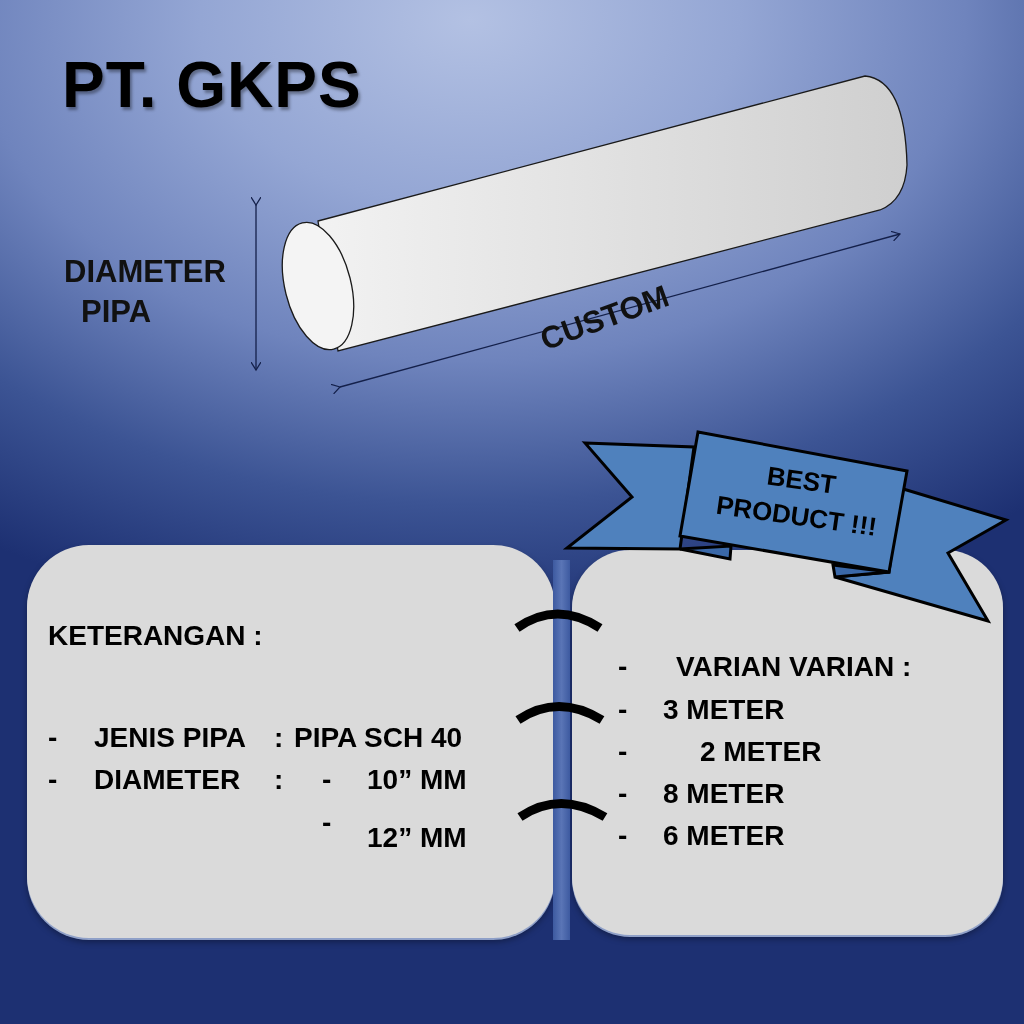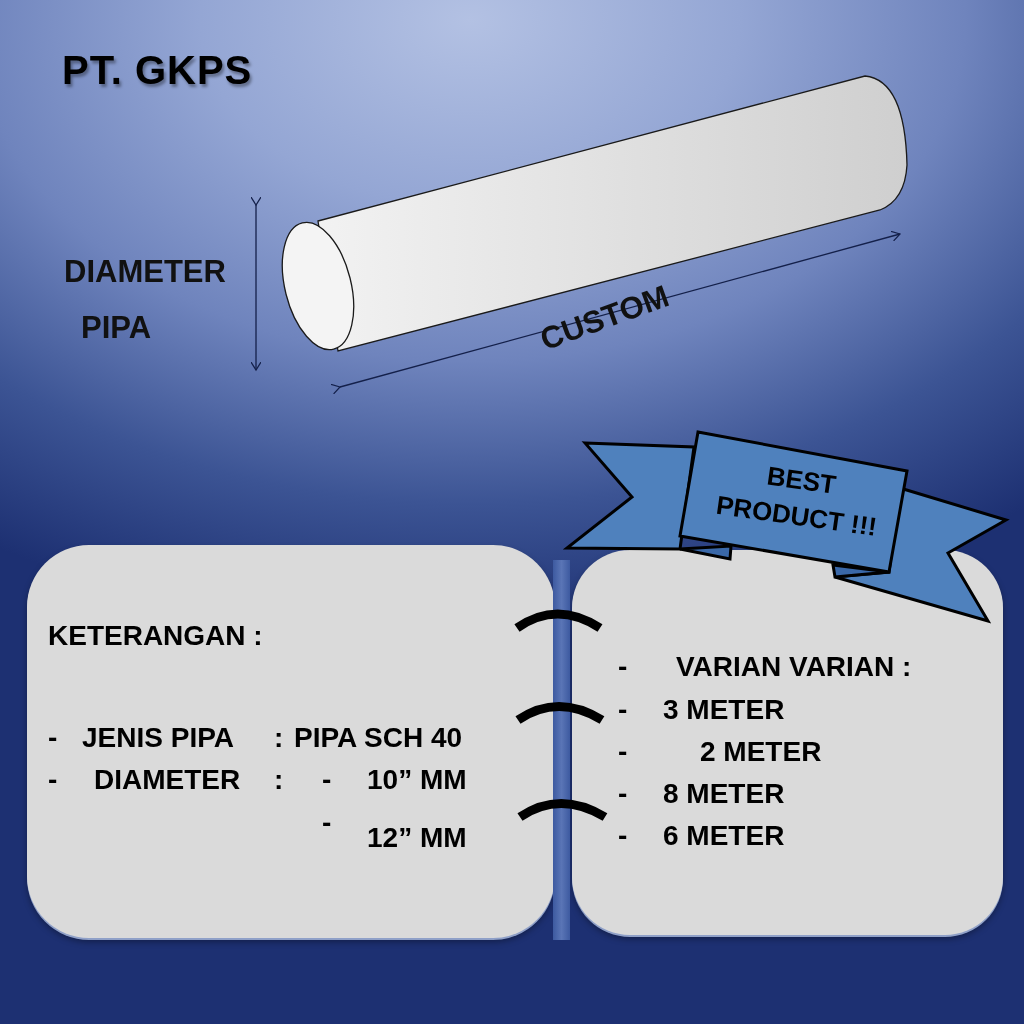--- a/index.html
+++ b/index.html
@@ -5,29 +5,29 @@
     html, body { margin: 0; padding: 0; }
     body {
       width: 1024px; height: 1024px; overflow: hidden; position: relative;
       font-family: "Liberation Sans", "DejaVu Sans", sans-serif;
       background:
         radial-gradient(ellipse 900px 620px at 470px 20px, #b3c1e3 0%, #94a6d4 30%, #6f84bd 55%, #3c5494 78%, #1d3072 100%),
         #1d3072;
     }
     .abs { position: absolute; }
     .title {
-      left: 62px; top: 48px; font-size: 40px; font-weight: bold; color: #000;
+      left: 62px; top: 48px; font-size: 64px; font-weight: bold; color: #000;
       letter-spacing: 1px; text-shadow: 2px 3px 3px rgba(0,0,0,0.35);
     }
     .diam-label {
       left: 64px; top: 252px; font-size: 31px; font-weight: bold; color: #111;
       line-height: 40px; text-align: left;
     }
     .diam-label span { display: block; }
-    .diam-label .l2 { padding-left: 17px; margin-top: 16px; }
+    .diam-label .l2 { padding-left: 17px; }
     svg.art { position: absolute; left: 0; top: 0; }
     .custom-label {
       left: 548px; top: 322px; font-size: 31px; font-weight: bold; color: #111;
       transform: rotate(-20deg); transform-origin: left bottom;
     }
     .panel {
       background: #dadada; border-radius: 62px;
       box-shadow: 0 2px 0 #8fa0c8, 0 4px 6px rgba(0,0,0,0.35);
     }
     .panel-left { left: 27px; top: 545px; width: 528px; height: 393px; }
@@ -99,21 +99,21 @@
   </g>
 </svg>
 <div class="abs banner-text">
   <div>BEST</div>
   <div>PRODUCT !!!</div>
 </div>
 
 <div class="abs txt keterangan">KETERANGAN :</div>
 
 <div class="abs txt" style="left:48px; top:722px;">-</div>
-<div class="abs txt" style="left:82px; top:722px;text-align:right;">JENIS PIPA</div>
+<div class="abs txt" style="left:94px; top:722px;text-align:right;">JENIS PIPA</div>
 <div class="abs txt" style="left:274px; top:722px;">:</div>
 <div class="abs txt" style="left:294px; top:722px;">PIPA SCH 40</div>
 
 <div class="abs txt" style="left:48px; top:764px;">-</div>
 <div class="abs txt" style="left:94px; top:764px;">DIAMETER</div>
 <div class="abs txt" style="left:274px; top:764px;">:</div>
 <div class="abs txt" style="left:322px; top:764px;">-</div>
 <div class="abs txt" style="left:367px; top:764px;">10” MM</div>
 
 <div class="abs txt" style="left:322px; top:807px;">-</div>

